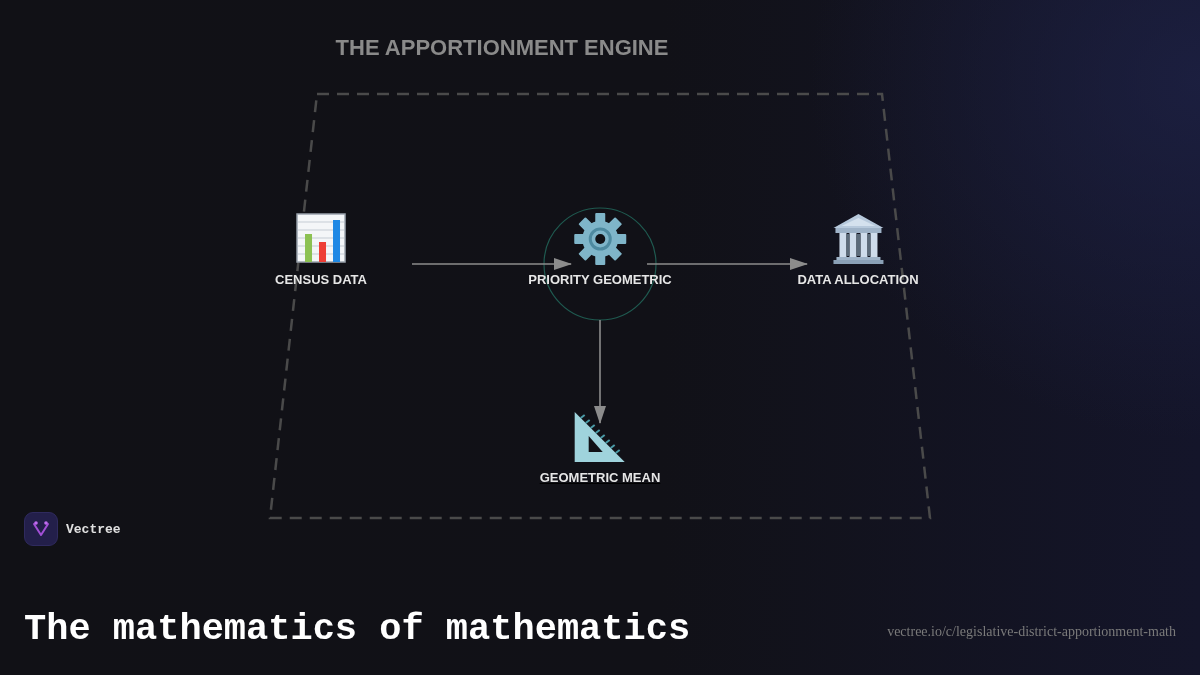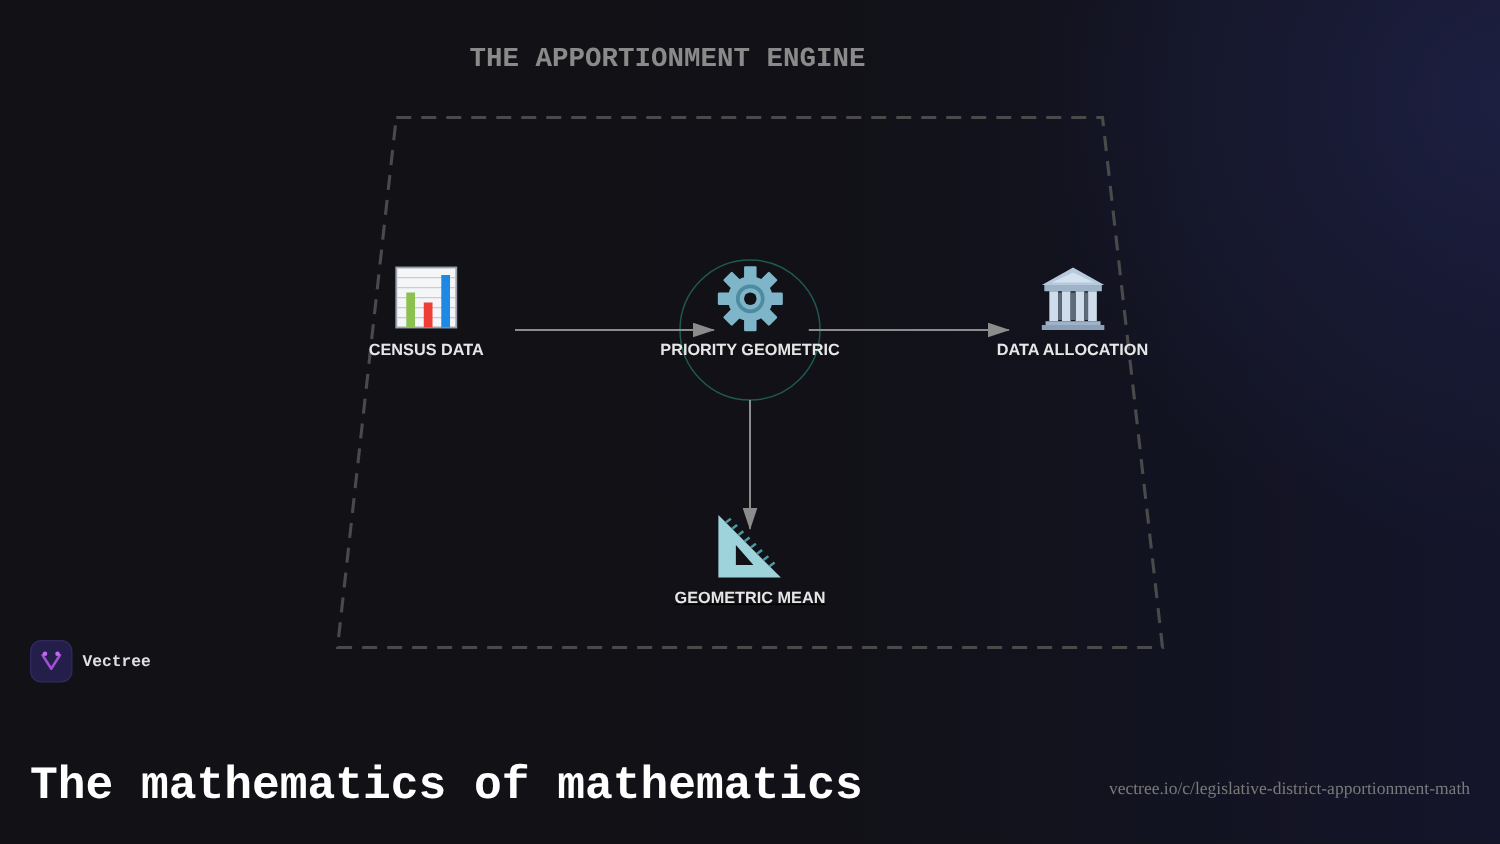--- a/index.html
+++ b/index.html
@@ -16,26 +16,25 @@
       background:
         radial-gradient(ellipse 520px 480px at 1200px 80px, rgba(30,34,70,0.75), rgba(20,22,40,0.0) 75%),
         linear-gradient(90deg, #111116 0%, #111117 55%, #14152a 100%);
     }
     .title {
       position: absolute;
       left: 0;
       top: 35px;
       width: 1004px;
       text-align: center;
-      font-family: Liberation Mono, monospace;
+      font-family: Liberation Sans, sans-serif;
       font-weight: bold;
       font-size: 22px;
       color: #8a8a8a;
       letter-spacing: 0px;
-      padding-left: 32px;
     }
     svg.diagram {
       position: absolute;
       left: 0;
       top: 0;
       width: 1200px;
       height: 675px;
     }
     .node {
       position: absolute;
@@ -119,21 +118,21 @@
 
   <polygon points="317,94 882,94 930,518 270,518" fill="none" stroke="#4a4a4a" stroke-width="2.5" stroke-dasharray="12,8"></polygon>
 
   <circle cx="600" cy="264" r="56" fill="none" stroke="#1f5a50" stroke-width="1.2"></circle>
 
   <line x1="412" y1="264" x2="571" y2="264" stroke="#8c8c8c" stroke-width="1.6" marker-end="url(#arrowhead2)"></line>
   <line x1="647" y1="264" x2="807" y2="264" stroke="#8c8c8c" stroke-width="1.6" marker-end="url(#arrowhead2)"></line>
   <line x1="600" y1="320" x2="600" y2="423" stroke="#8c8c8c" stroke-width="1.6" marker-end="url(#arrowhead2)"></line>
 </svg>
 
-<div class="node" style="left:341px; top:212px;">
+<div class="node" style="left:321px; top:212px;">
   <svg class="node-icon" width="54" height="54" viewBox="0 0 54 54">
     <rect x="3" y="2" width="48" height="48" fill="#f4f6f8" stroke="#9aa3ad" stroke-width="1.5"></rect>
     <line x1="4" y1="10" x2="50" y2="10" stroke="#c5ccd4" stroke-width="1"></line>
     <line x1="4" y1="18" x2="50" y2="18" stroke="#c5ccd4" stroke-width="1"></line>
     <line x1="4" y1="26" x2="50" y2="26" stroke="#c5ccd4" stroke-width="1"></line>
     <line x1="4" y1="34" x2="50" y2="34" stroke="#c5ccd4" stroke-width="1"></line>
     <line x1="4" y1="42" x2="50" y2="42" stroke="#c5ccd4" stroke-width="1"></line>
     <rect x="11" y="22" width="7" height="28" fill="#8cc152"></rect>
     <rect x="25" y="30" width="7" height="20" fill="#ee3e36"></rect>
     <rect x="39" y="8" width="7" height="42" fill="#1e88e5"></rect>

